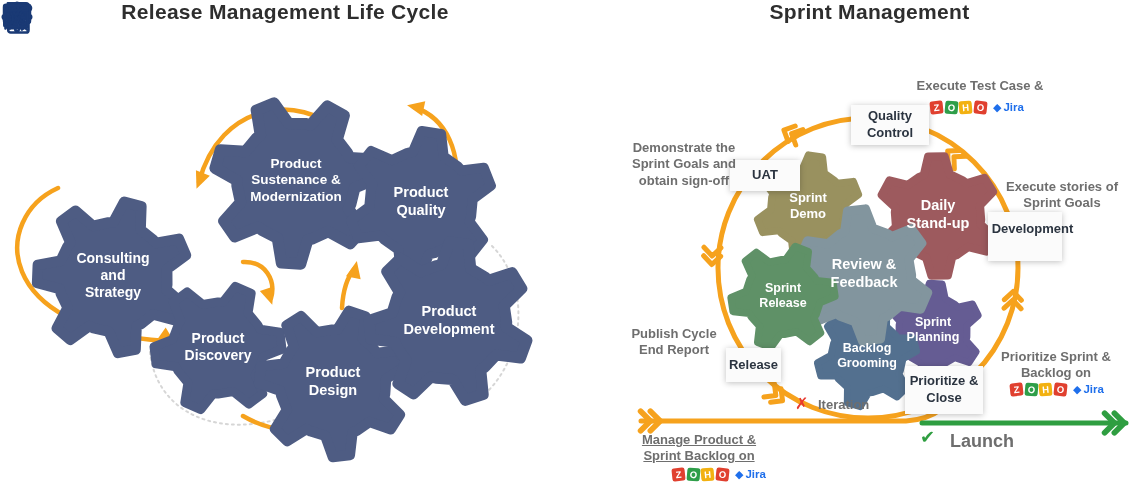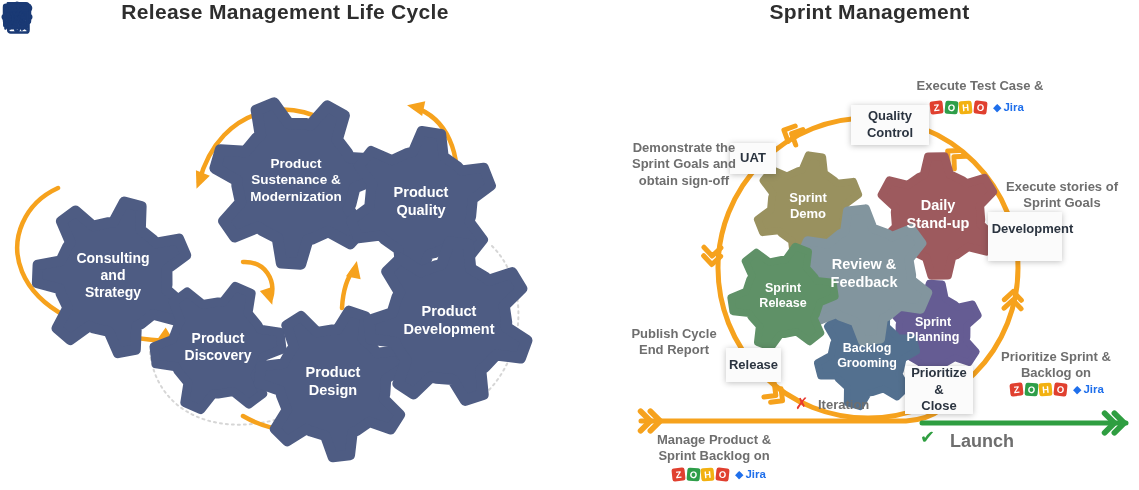--- a/index.html
+++ b/index.html
@@ -257,31 +257,31 @@
         <div>Feedback</div>
       </div>
       <div class="gear-label" style="left: 743px; top: 280.75px; width: 80px; font-size: 12.5px;">
         <div>Sprint</div>
         <div>Release</div>
       </div>
       <div class="label-box" style="left: 851px; top: 105px; width: 78px; height: 40px;">
         <div>Quality</div>
         <div>Control</div>
       </div>
-      <div class="label-box" style="left: 730px; top: 143px; width: 46px; height: 31px;">
+      <div class="label-box" style="left: 730px; top: 160px; width: 70px; height: 31px;">
         <div>UAT</div>
       </div>
       <div class="label-box" style="left: 988px; top: 212px; width: 74px; height: 49px;"></div>
       <div class="box-text" style="left: 960px; top: 220px; width: 145px;">
         <div>Development</div>
       </div>
       <div class="label-box" style="left: 726px; top: 348px; width: 55px; height: 34px;">
         <div>Release</div>
       </div>
-      <div class="label-box" style="left: 905px; top: 366px; width: 68px; height: 48px;">
+      <div class="label-box" style="left: 905px; top: 366px; width: 78px; height: 48px;">
         <div>Prioritize &amp;</div>
         <div>Close</div>
       </div>
       <div class="note" style="left: 895px; top: 66px; width: 170px; margin-top: 12px;">
         <div>Execute Test Case &amp;</div>
       </div>
       <div class="note" style="left: 604px; top: 140px; width: 160px;">
         <div>Demonstrate the</div>
         <div>Sprint Goals and</div>
         <div>obtain sign-off</div>
@@ -291,21 +291,21 @@
         <div>Sprint Goals</div>
       </div>
       <div class="note" style="left: 594px; top: 326px; width: 160px;">
         <div>Publish Cycle</div>
         <div>End Report</div>
       </div>
       <div class="note" style="left: 976px; top: 349px; width: 160px;">
         <div>Prioritize Sprint &amp;</div>
         <div>Backlog on</div>
       </div>
-      <div class="note" style="left: 639px; top: 432px; width: 150px;">
+      <div class="note" style="left: 624px; top: 432px; width: 150px; text-decoration: underline;">
         <div>Manage Product &amp;</div>
         <div>Sprint Backlog on</div>
       </div>
       <div class="logo-row" style="left: 930px; top: 99px;">
         <span class="zoho-tile" style="background: rgb(224, 64, 47); transform: rotate(-6deg);">Z</span>
         <span class="zoho-tile" style="background: rgb(46, 158, 73); transform: rotate(5deg);">O</span>
         <span class="zoho-tile" style="background: rgb(242, 177, 17); transform: rotate(-5deg);">H</span>
         <span class="zoho-tile" style="background: rgb(224, 64, 47); transform: rotate(6deg);">O</span>
         <span class="jira-wrap" style="color: rgb(31, 111, 235);">
           <span class="jira-mark">◆</span>

